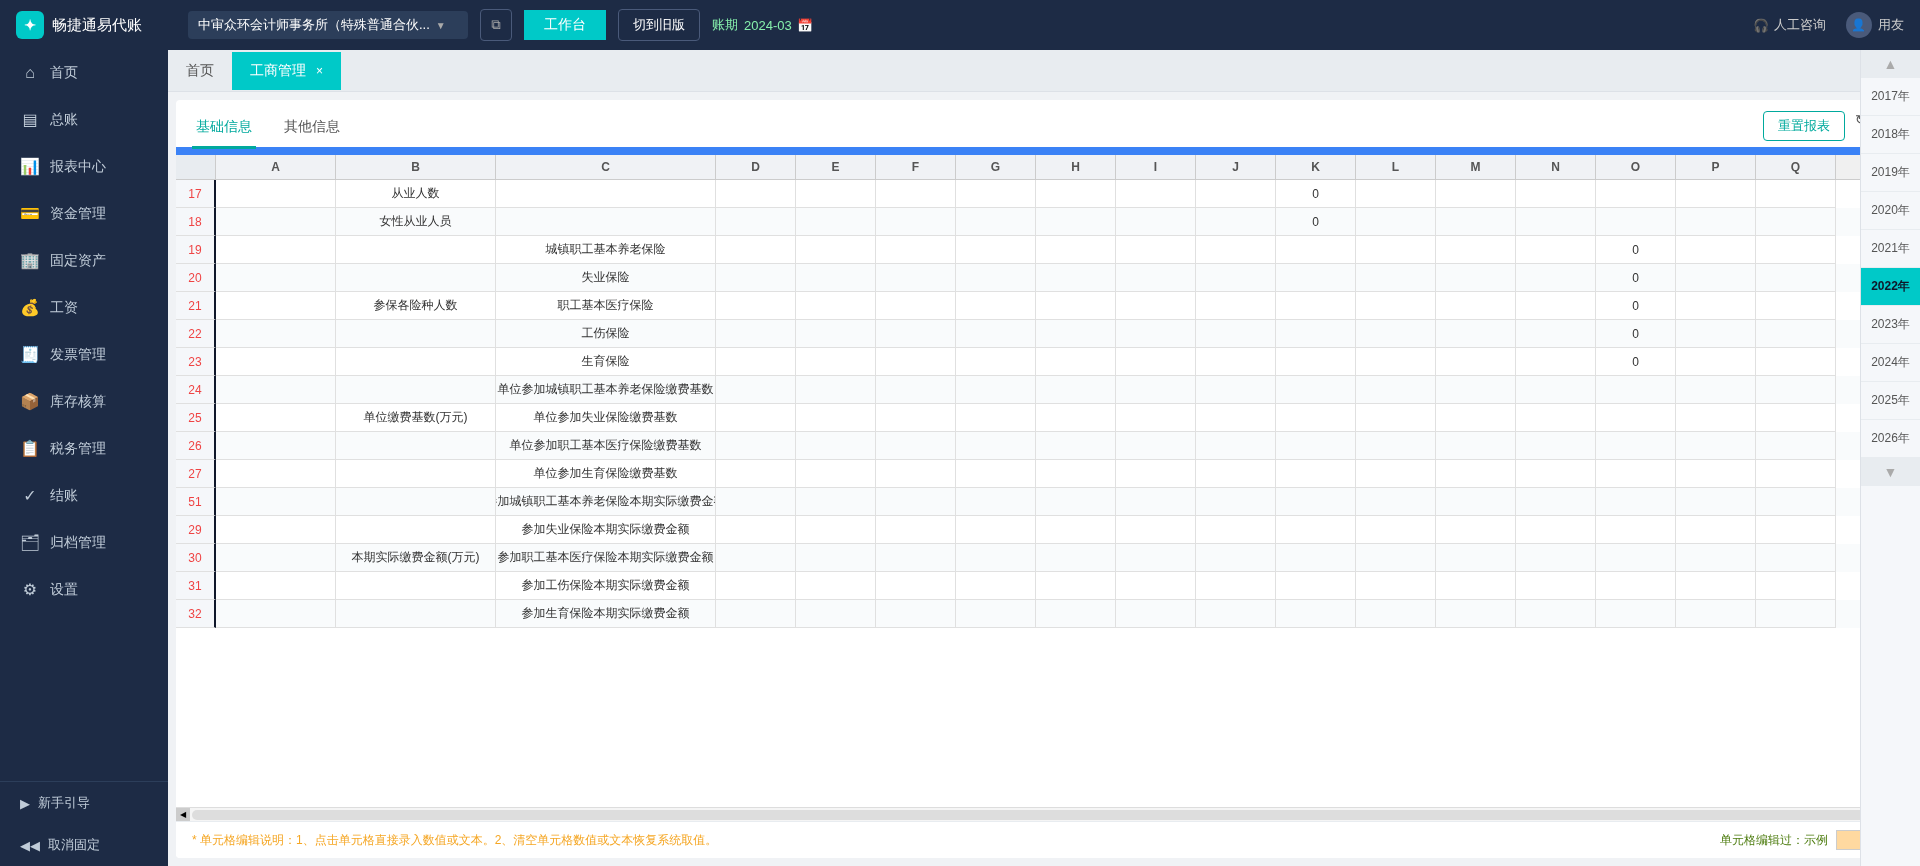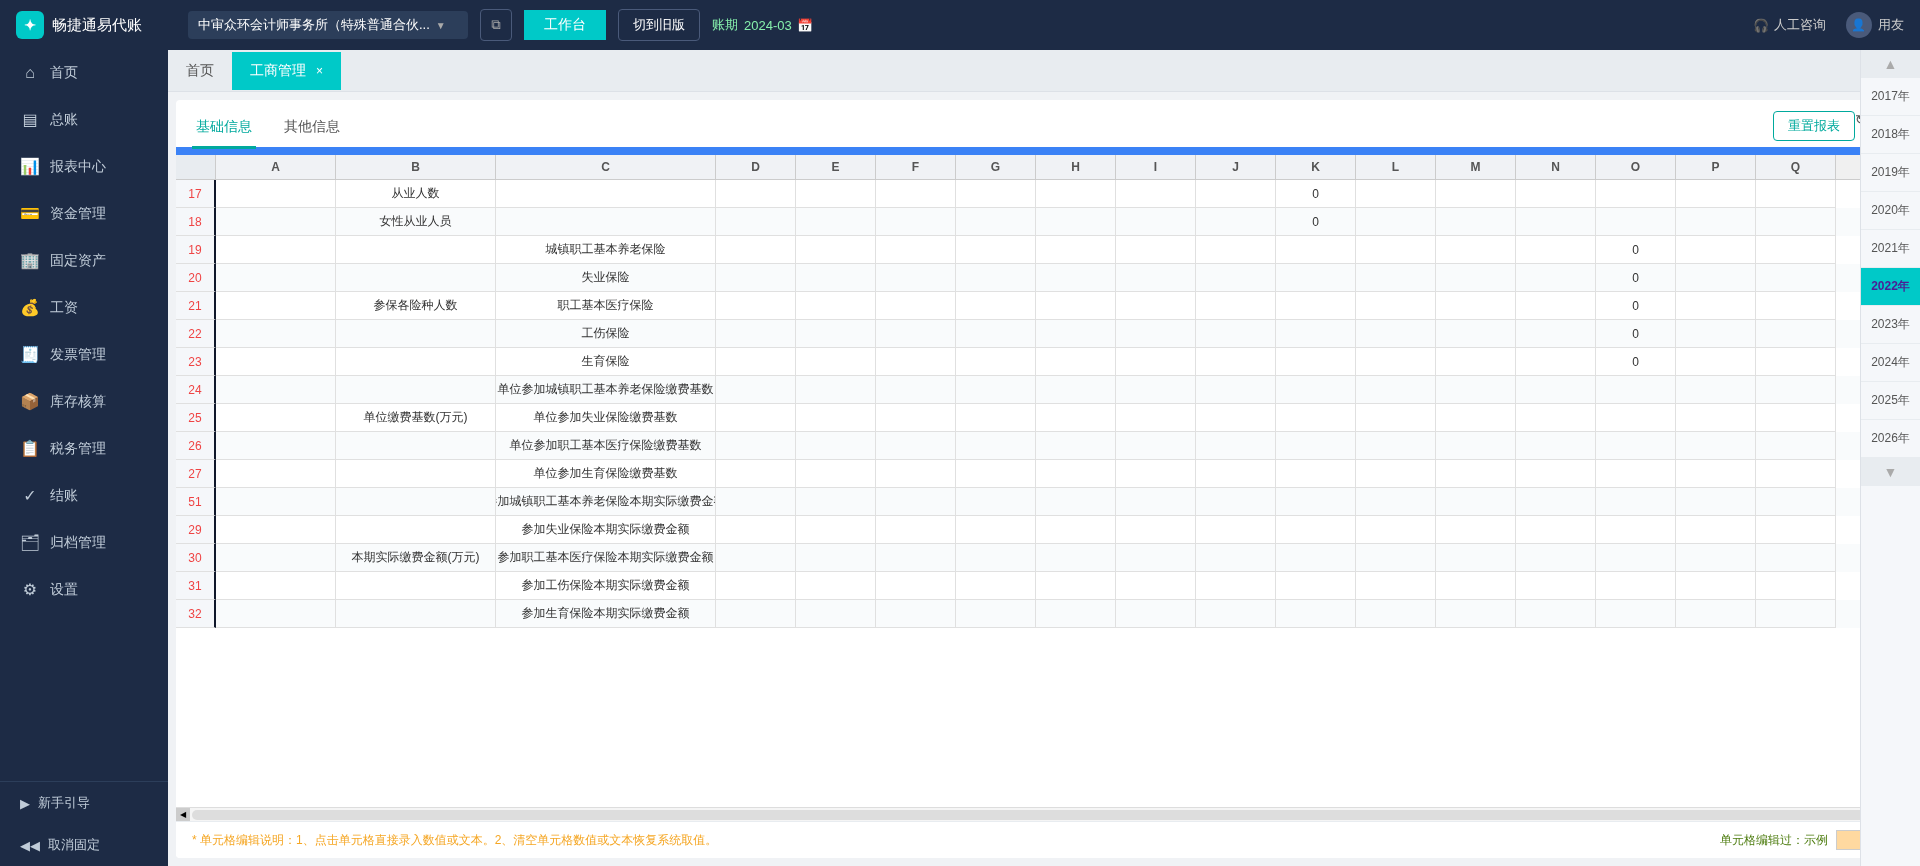--- a/index.html
+++ b/index.html
@@ -64,21 +64,21 @@
     .tab-win-btn { background: transparent; border: none; color: #888; cursor: pointer; font-size: 16px; }
 
     
     .content-area { flex: 1; background: #fff; display: flex; flex-direction: column; overflow: hidden; margin: 8px; border-radius: 4px; }
 
     
     .sub-tab-bar { display: flex; align-items: center; padding: 10px 16px 0; border-bottom: 8px solid #3b82f6; gap: 24px; justify-content: space-between; }
     .sub-tab-left { display: flex; gap: 24px; }
     .sub-tab { padding: 8px 4px 10px; font-size: 14px; color: #555; cursor: pointer; border-bottom: 3px solid transparent; margin-bottom: -2px; }
     .sub-tab.active { color: #00a99d; border-bottom: 3px solid #00a99d; font-weight: 500; }
-    .sub-tab-right { display: flex; align-items: flex-start; padding-bottom: 6px; }
+    .sub-tab-right { display: flex; align-items: flex-start; gap: 10px; padding-bottom: 6px; }
     .reset-report-btn { border: 1px solid #00a99d; color: #00a99d; background: #fff; border-radius: 4px; padding: 5px 14px; font-size: 13px; cursor: pointer; }
     .refresh-btn { display: flex; align-items: center; gap: 4px; color: #555; background: transparent; border: none; cursor: pointer; font-size: 13px; }
 
     
     .sheet-area { flex: 1; overflow: hidden; position: relative; display: flex; }
     .sheet-scroll-v { width: 14px; background: #f5f5f5; border-left: 1px solid #ddd; display: flex; flex-direction: column; align-items: center; justify-content: space-between; }
     .sheet-scroll-btn { width: 14px; height: 14px; background: #ccc; display: flex; align-items: center; justify-content: center; font-size: 8px; cursor: pointer; }
     .sheet-main { flex: 1; overflow: hidden; display: flex; flex-direction: column; }
 
     
@@ -132,21 +132,21 @@
 
     
     .year-panel {
       position: fixed; right: 0; top: 50px; bottom: 0; width: 60px;
       background: #f5f7fa; border-left: 1px solid #dde1e7;
       display: flex; flex-direction: column; align-items: center;
       z-index: 98; overflow: hidden;
     }
     .year-panel-arrow { width: 100%; text-align: center; color: #aaa; cursor: pointer; padding: 6px 0; font-size: 14px; background: #e8ecf0; }
     .year-item { width: 100%; text-align: center; padding: 10px 2px; font-size: 12px; color: #555; cursor: pointer; border-bottom: 1px solid #e8ecf0; }
-    .year-item.active { background: #00c9c8; color: #4c1d95; font-weight: bold; }
+    .year-item.active { background: #00c9c8; color: #0f172a; font-weight: bold; }
     .year-panel-toggle { position: absolute; left: -18px; top: 50%; transform: translateY(-50%); width: 18px; height: 40px; background: #d0d5db; border-radius: 4px 0 0 4px; display: flex; align-items: center; justify-content: center; cursor: pointer; color: #777; font-size: 12px; }
   </style>
 </head>
 <body>
 
 <div class="top-header">
   <div class="logo-area">
     <div class="logo-icon">✦</div>
     <span class="logo-text">畅捷通易代账</span>
   </div>

